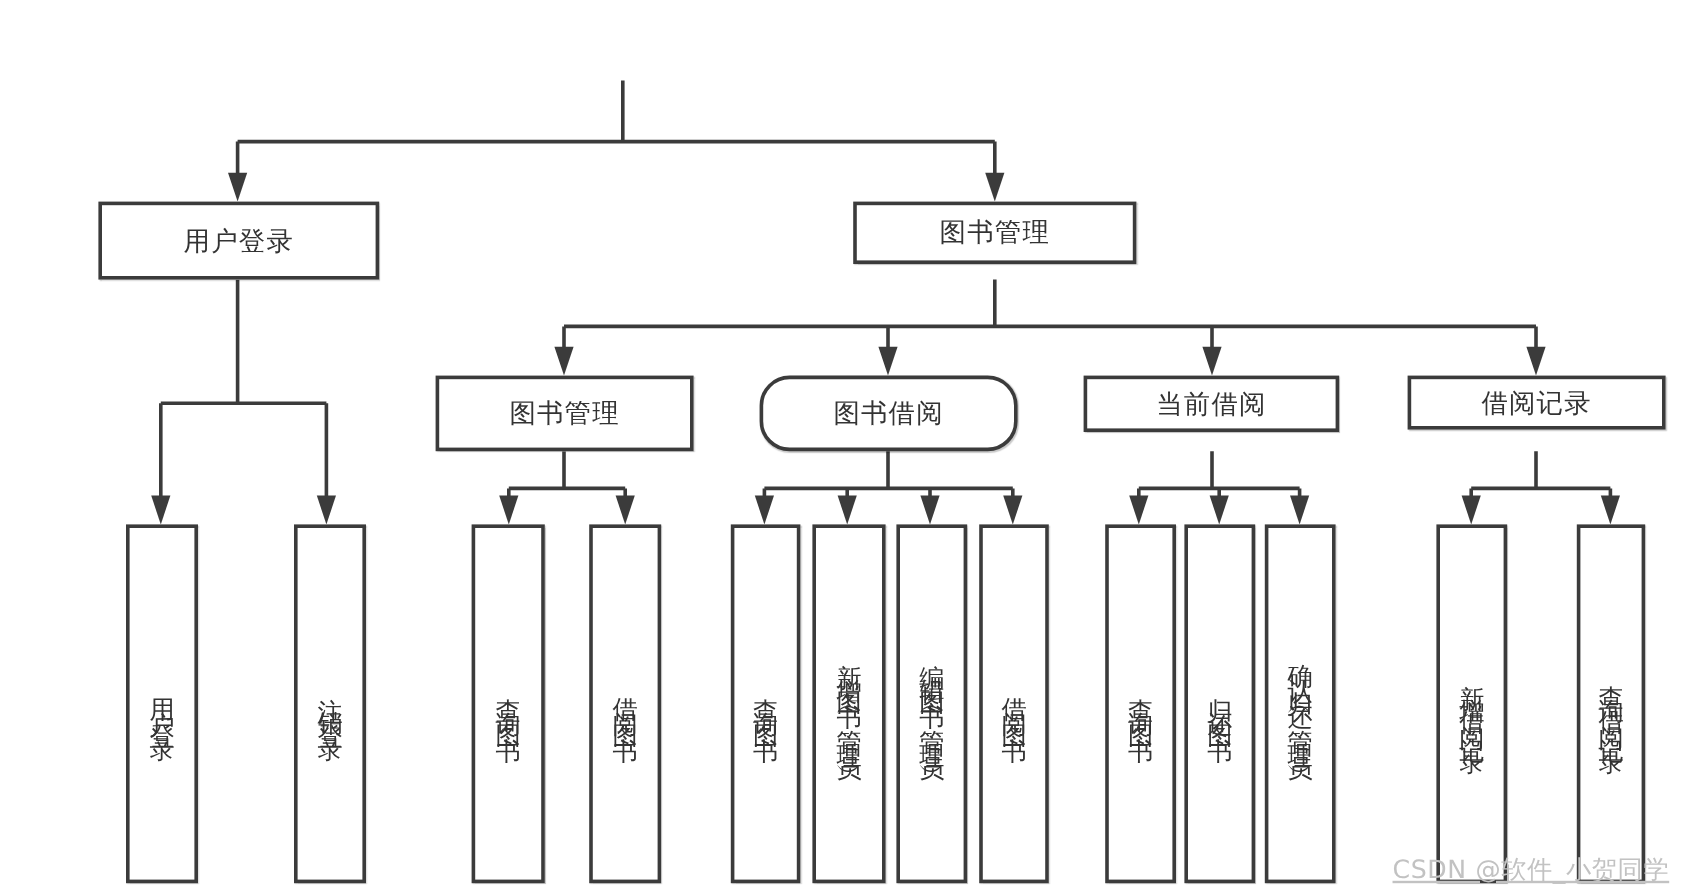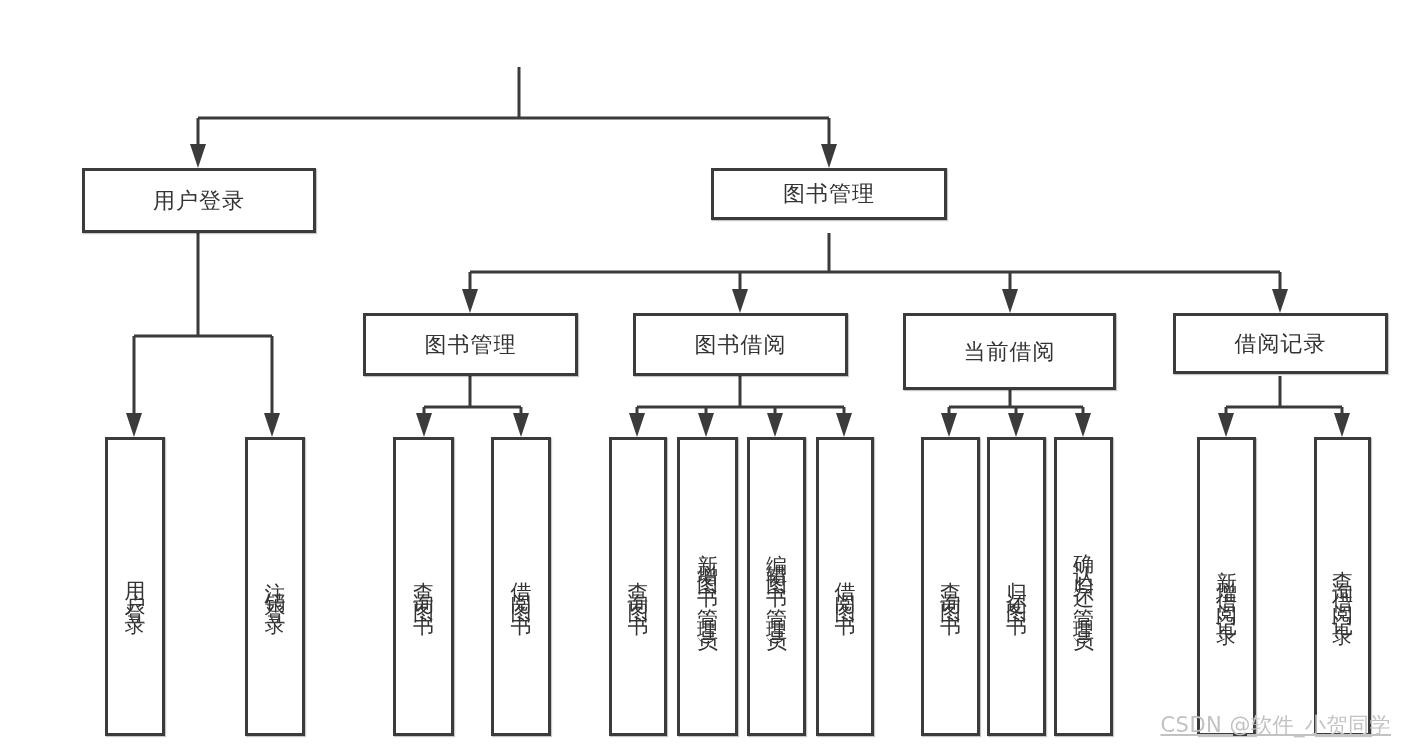--- a/index.html
+++ b/index.html
@@ -117,27 +117,27 @@
   <div class="box" style="left:82px;top:168px;width:234px;height:65px;">
     <span class="h-label">用户登录</span>
   </div>
   <div class="box" style="left:711px;top:168px;width:236px;height:52px;">
     <span class="h-label">图书管理</span>
   </div>
 
   <div class="box" style="left:363px;top:313px;width:215px;height:63px;">
     <span class="h-label">图书管理</span>
   </div>
-  <div class="box" style="left:633px;top:313px;width:215px;height:63px;">
+  <div class="box" style="left:633px;top:313px;width:215px;height:63px;border-radius:25px;">
     <span class="h-label">图书借阅</span>
   </div>
-  <div class="box" style="left:903px;top:313px;width:213px;height:77px;text-align:center;">
+  <div class="box" style="left:903px;top:313px;width:213px;height:47px;text-align:center;">
     <span class="h-label">当前借阅</span>
   </div>
-  <div class="box" style="left:1173px;top:313px;width:215px;height:61px;">
+  <div class="box" style="left:1173px;top:313px;width:215px;height:45px;">
     <span class="h-label">借阅记录</span>
   </div>
 
   <div class="box" style="left:105px;top:437px;width:60px;height:299px;">
     <span class="v-label">用户登录</span>
   </div>
   <div class="box" style="left:245px;top:437px;width:60px;height:299px;">
     <span class="v-label">注销登录</span>
   </div>
 

